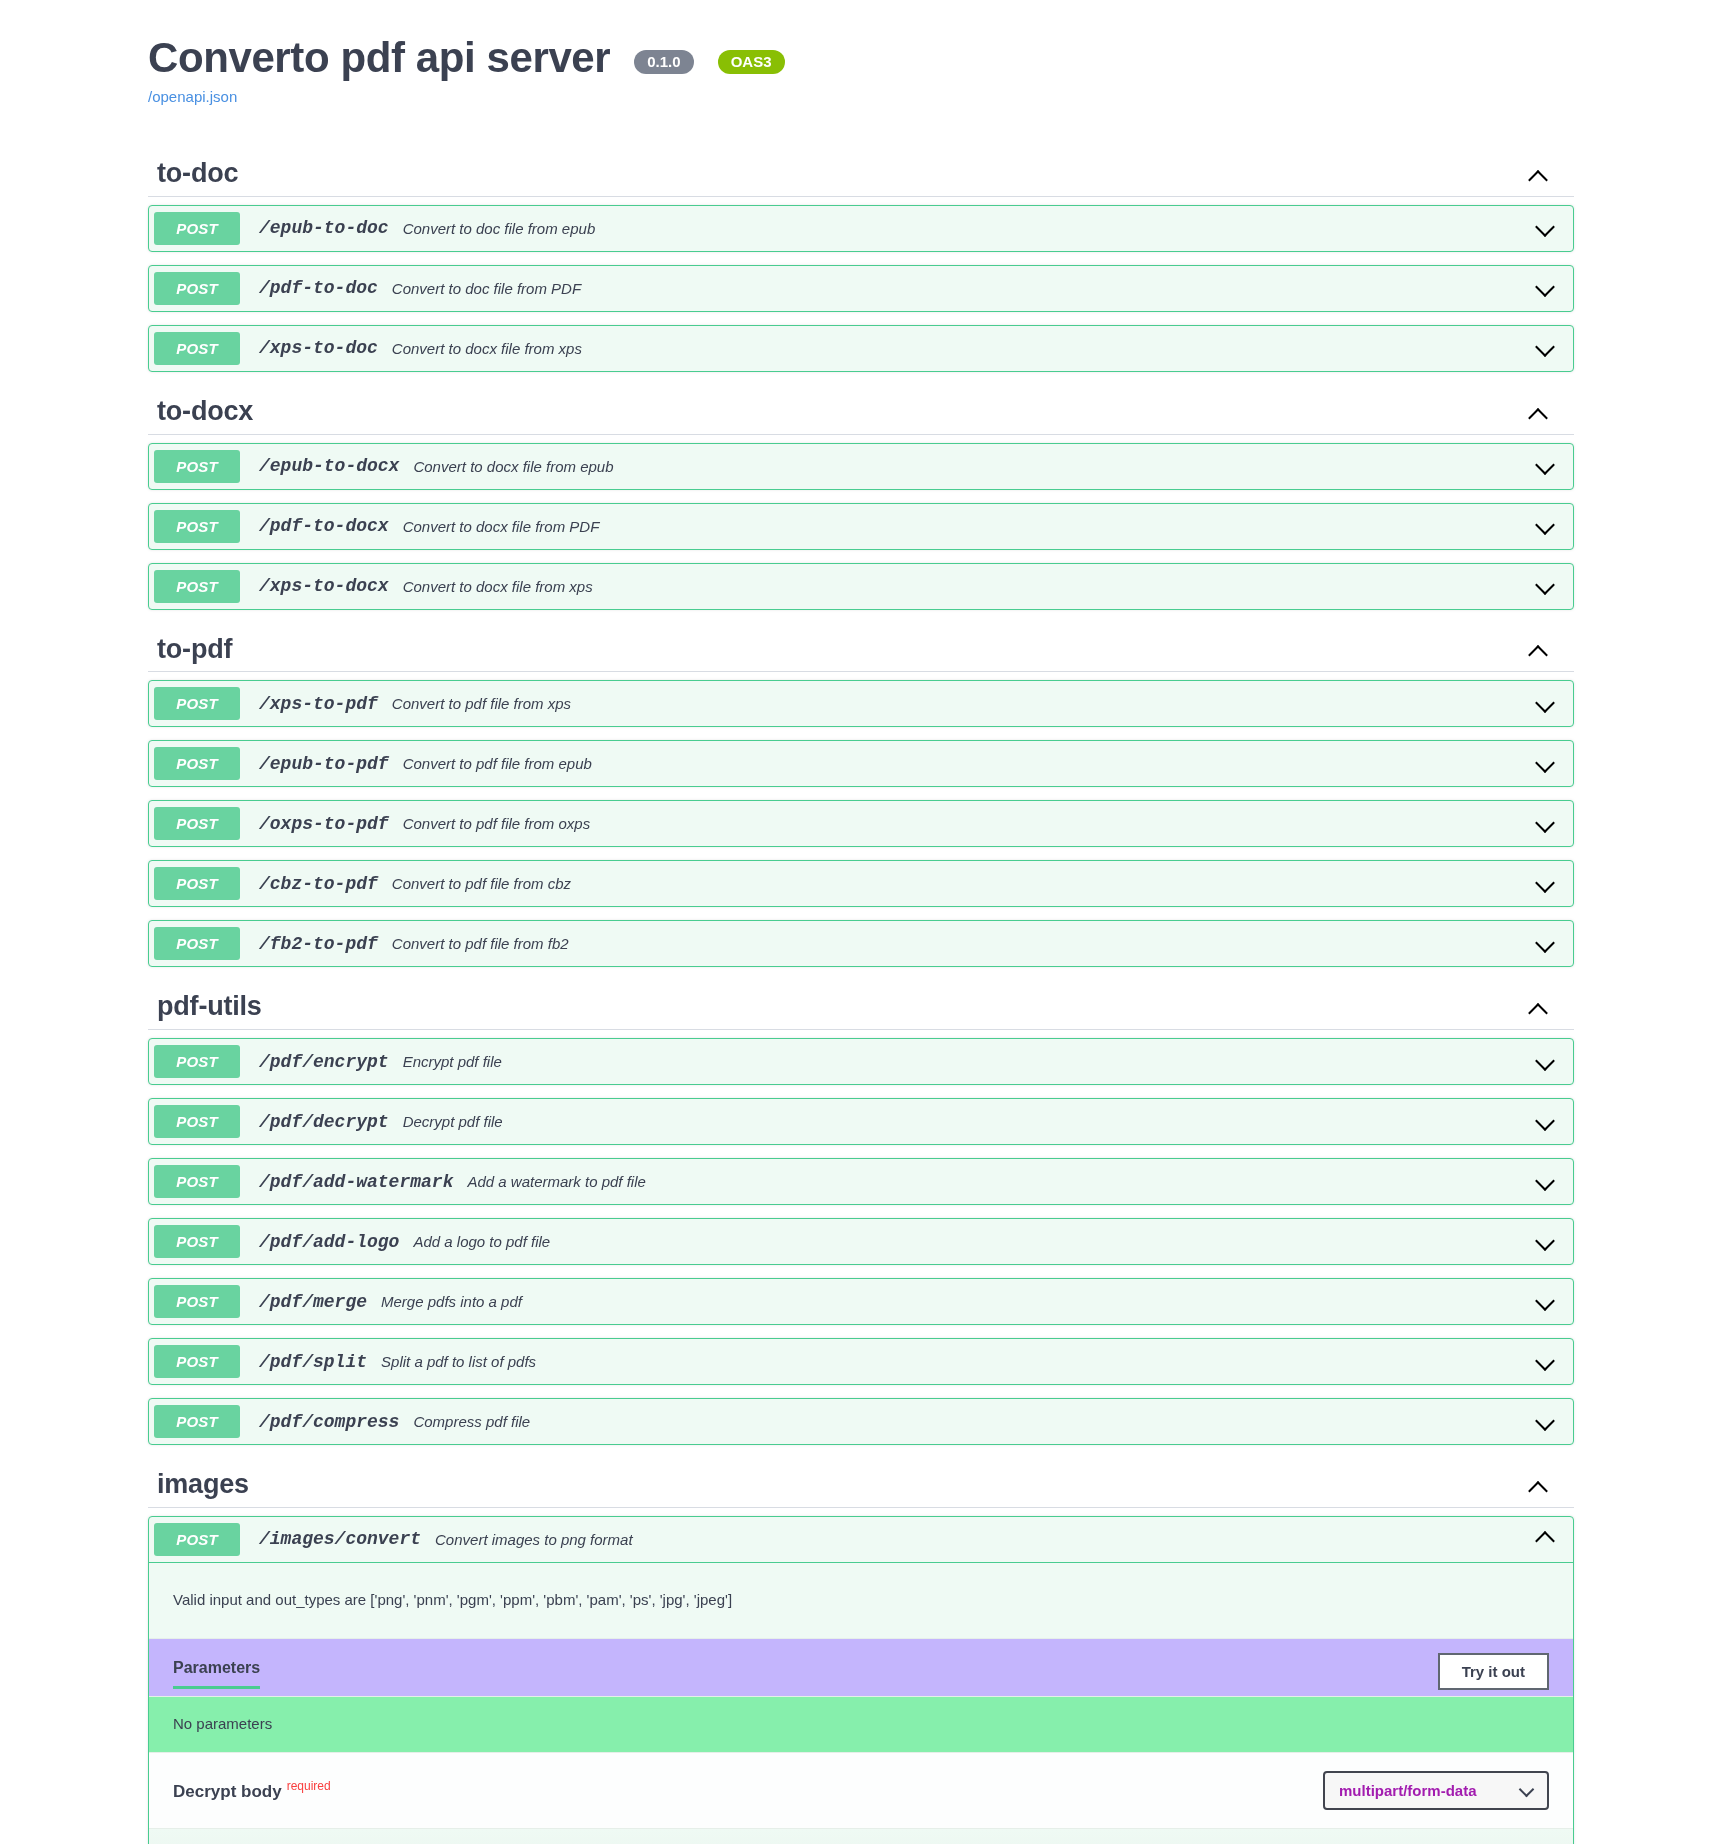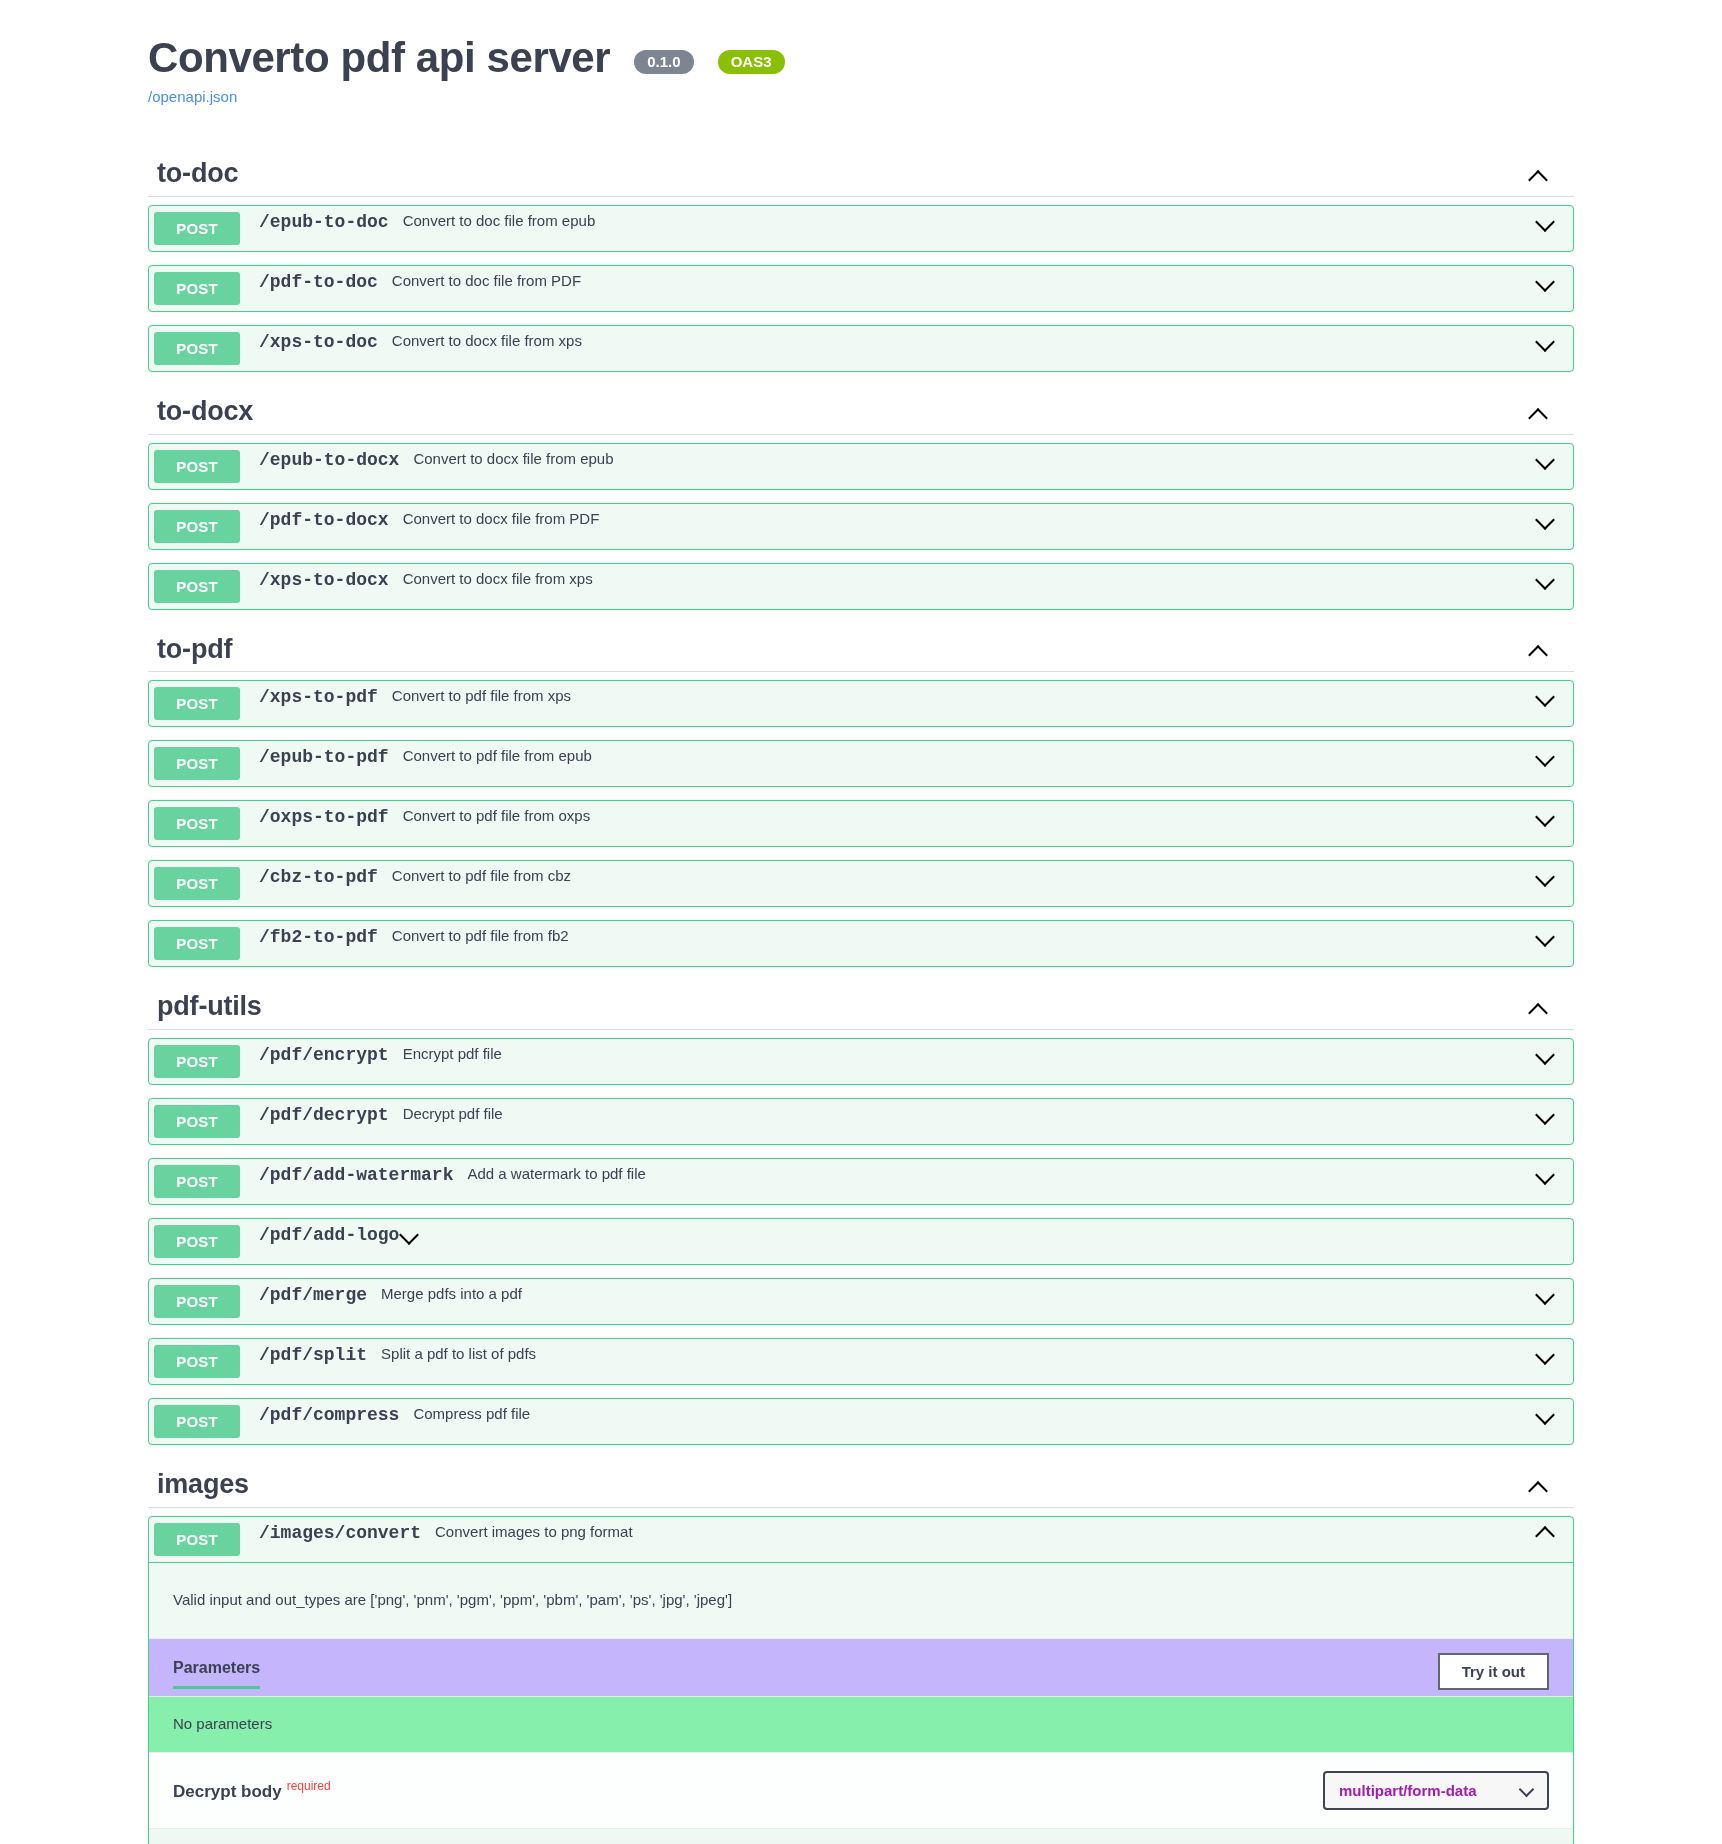--- a/index.html
+++ b/index.html
@@ -95,23 +95,25 @@
   .op {
     border: 1px solid #49cc90;
     border-radius: 4px;
     background: #effaf4;
     margin-bottom: 13px;
     box-shadow: 0 0 3px rgba(0,0,0,0.10);
   }
   .op.expanded { margin-bottom: 13px; }
   .op-summary {
     display: flex;
+    align-items: center;
     padding: 6px 6px 6px 5px;
     cursor: pointer;
     min-height: 42px;
+    font-style: italic;
   }
   .method {
     background: #69d3a0;
     color: #ffffff;
     font-size: 15px;
     font-weight: bold;
     font-family: "Liberation Sans", sans-serif;
     text-align: center;
     border-radius: 3px;
     min-width: 86px;
@@ -379,20 +381,21 @@
             <span class="method">POST</span>
             <span class="op-path">/pdf/add-watermark</span>
             <span class="op-desc">Add a watermark to pdf file</span>
             <span class="chevron down"></span>
           </div>
         </div>
         <div class="op">
           <div class="op-summary">
             <span class="method">POST</span>
             <span class="op-path">/pdf/add-logo</span>
+            <span class="op-desc">Add a logo to pdf file</span>
             <span class="chevron down"></span>
           </div>
         </div>
         <div class="op">
           <div class="op-summary">
             <span class="method">POST</span>
             <span class="op-path">/pdf/merge</span>
             <span class="op-desc">Merge pdfs into a pdf</span>
             <span class="chevron down"></span>
           </div>

